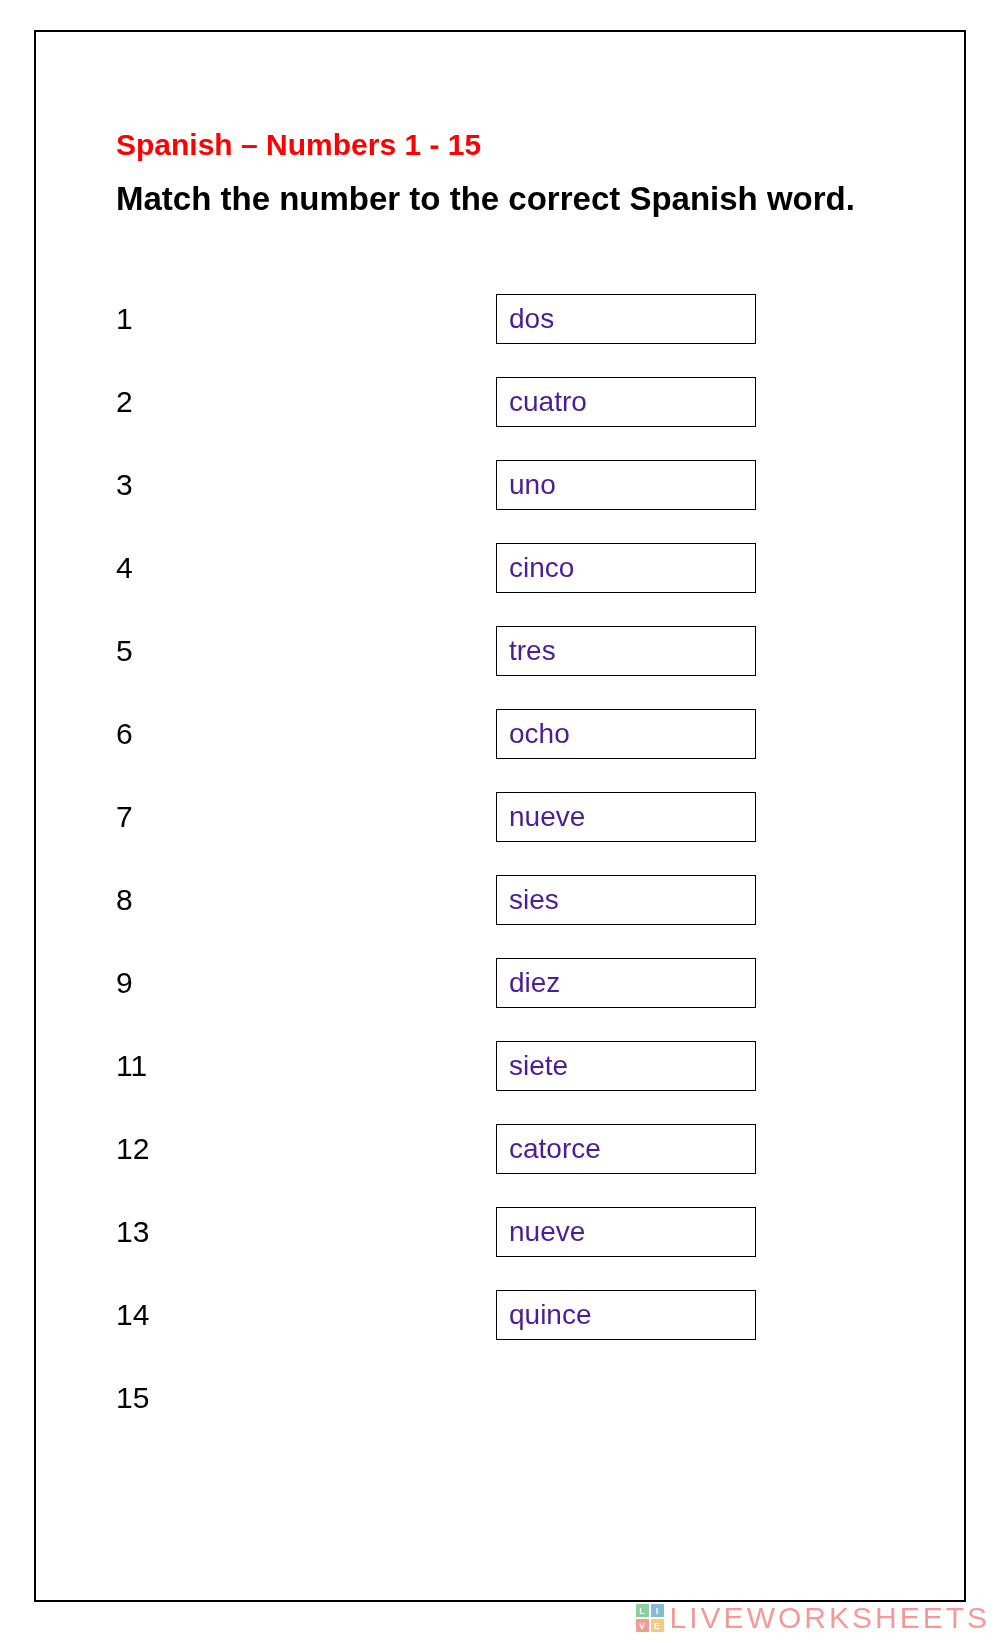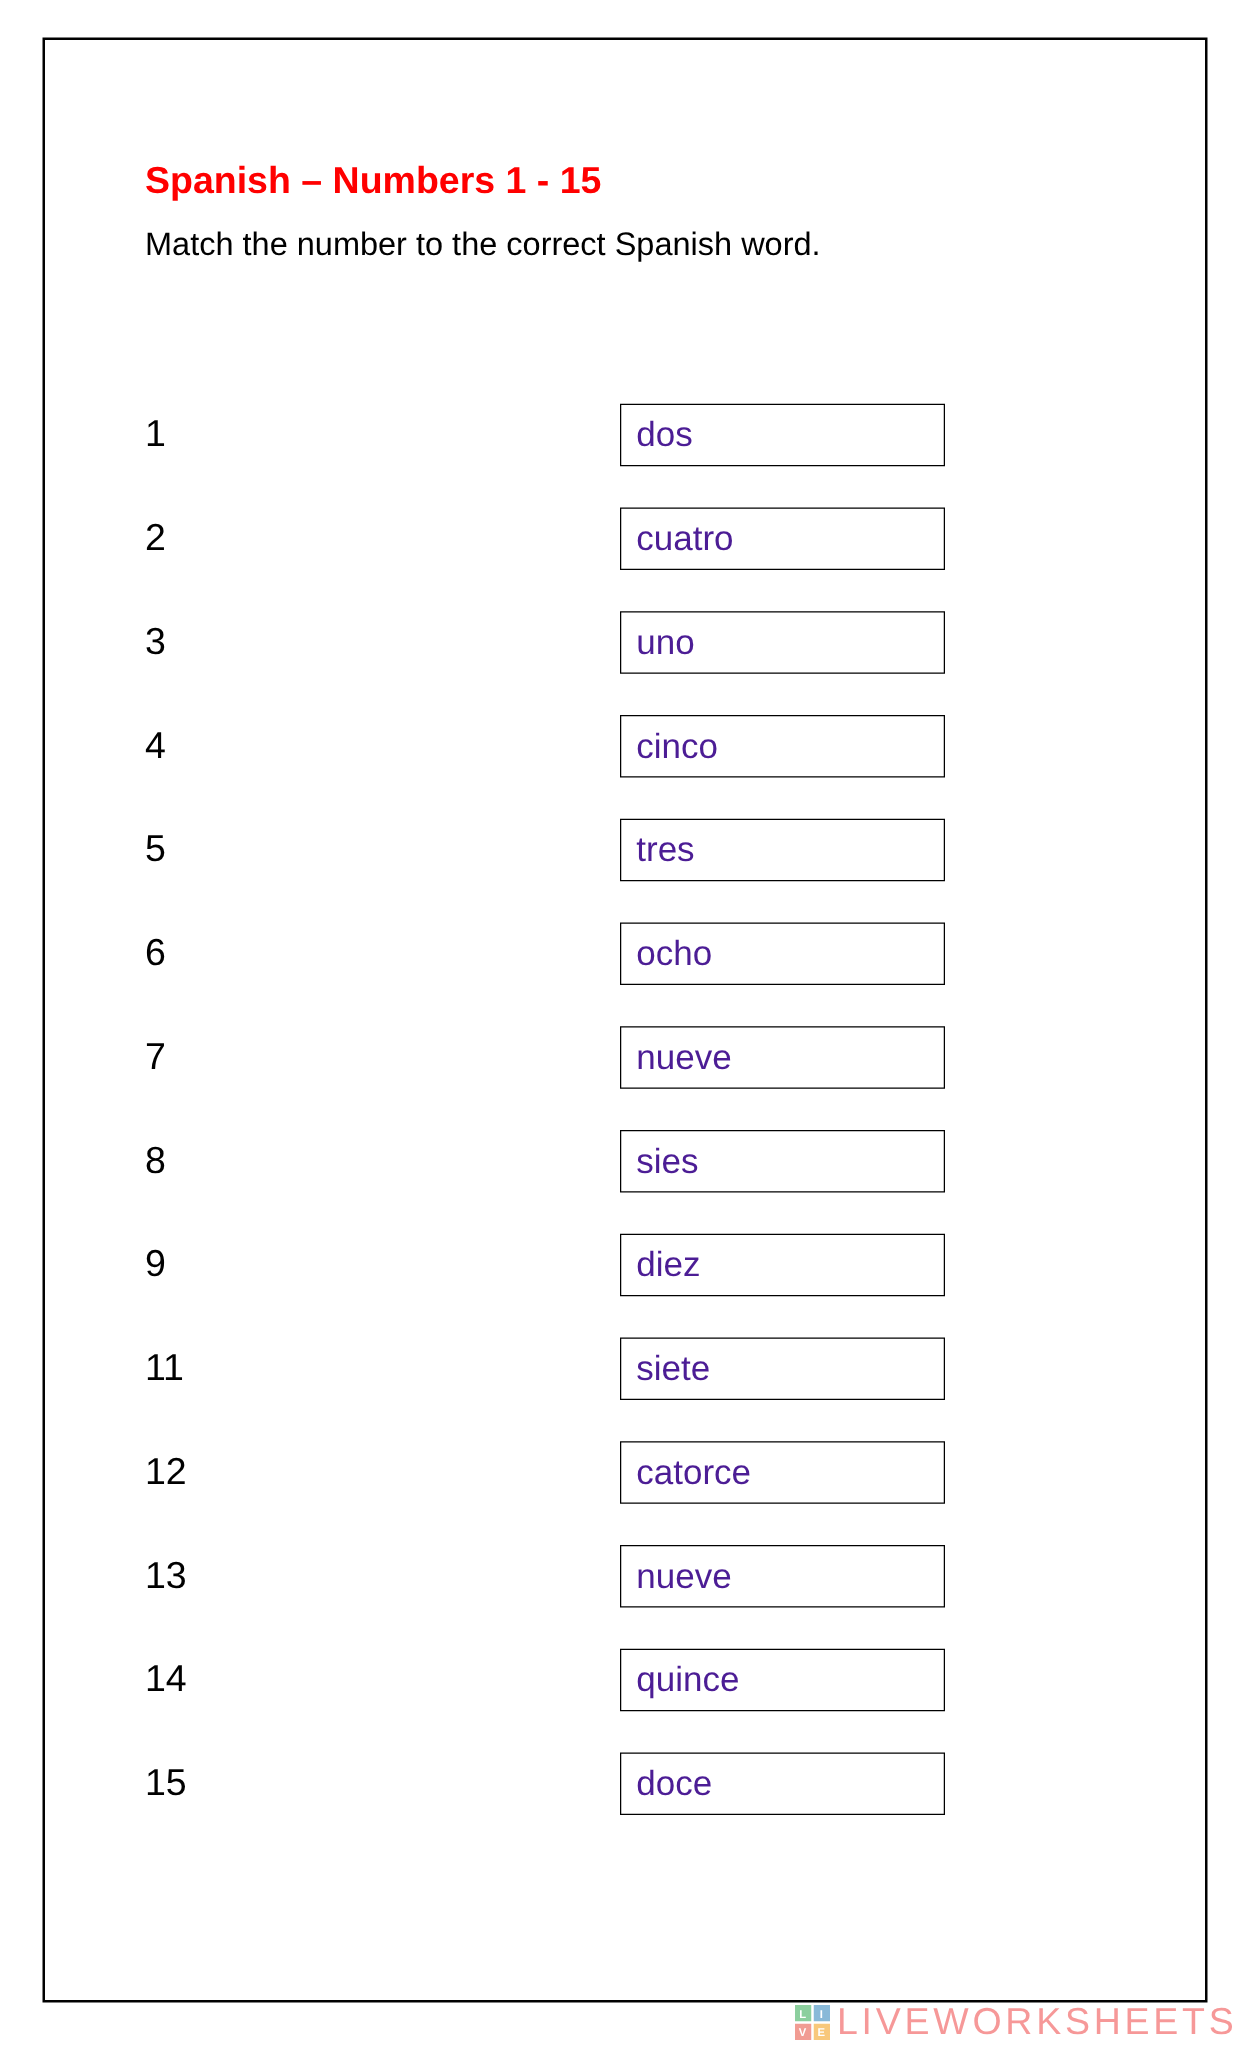--- a/index.html
+++ b/index.html
@@ -21,22 +21,23 @@
     padding: 96px 80px 60px 80px;
   }
   .title {
     color: #ff0000;
     font-weight: bold;
     font-size: 30px;
     margin-bottom: 18px;
   }
   .instructions {
     color: #000;
-    font-size: 26px;
-    margin-bottom: 112px;
+    font-size: 33px;
+    margin-bottom: 76px;
+    font-weight: bold;
   }
   .rows { display: flex; flex-direction: column; gap: 33px; }
   .row {
     display: flex;
     align-items: center;
     height: 50px;
   }
   .number {
     width: 380px;
     font-size: 30px;
@@ -142,21 +143,20 @@
     <div class="row">
       <div class="number">13</div>
       <div class="wordbox">nueve</div>
     </div>
     <div class="row">
       <div class="number">14</div>
       <div class="wordbox">quince</div>
     </div>
     <div class="row">
       <div class="number">15</div>
-      <div class="wordbox">doce</div>
     </div>
   </div>
 </div>
 
 <div class="watermark">
   <div class="wmicon">
     <div class="c1">L</div>
     <div class="c2">I</div>
     <div class="c3">V</div>
     <div class="c4">E</div>

